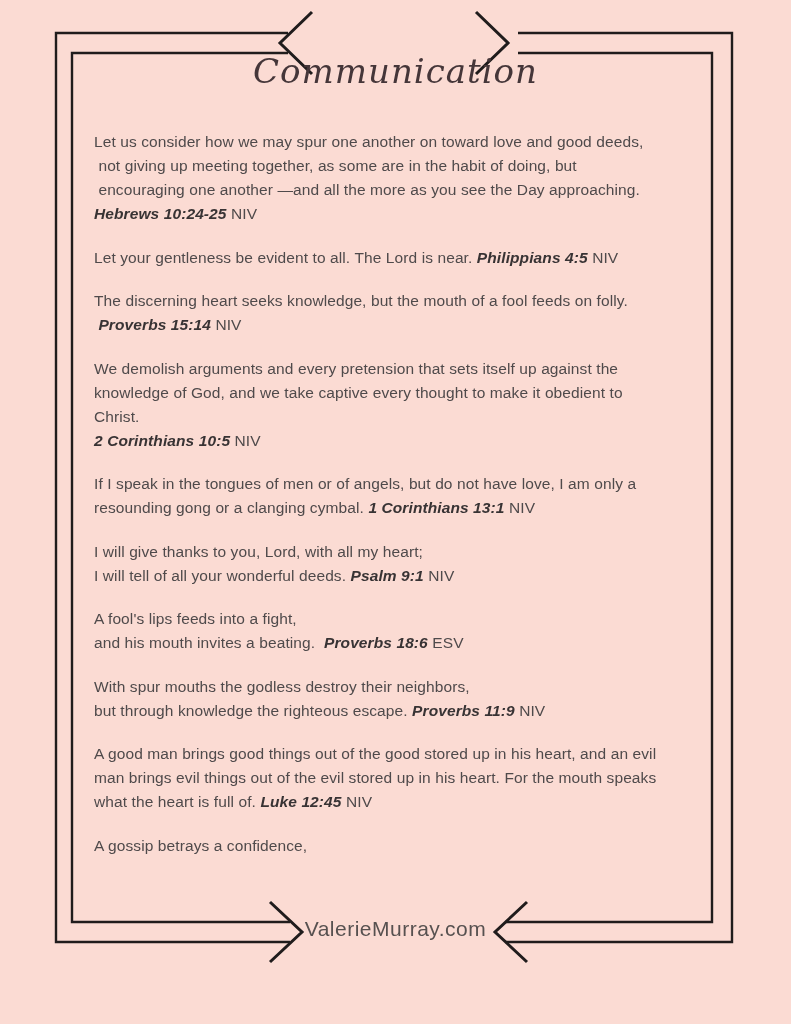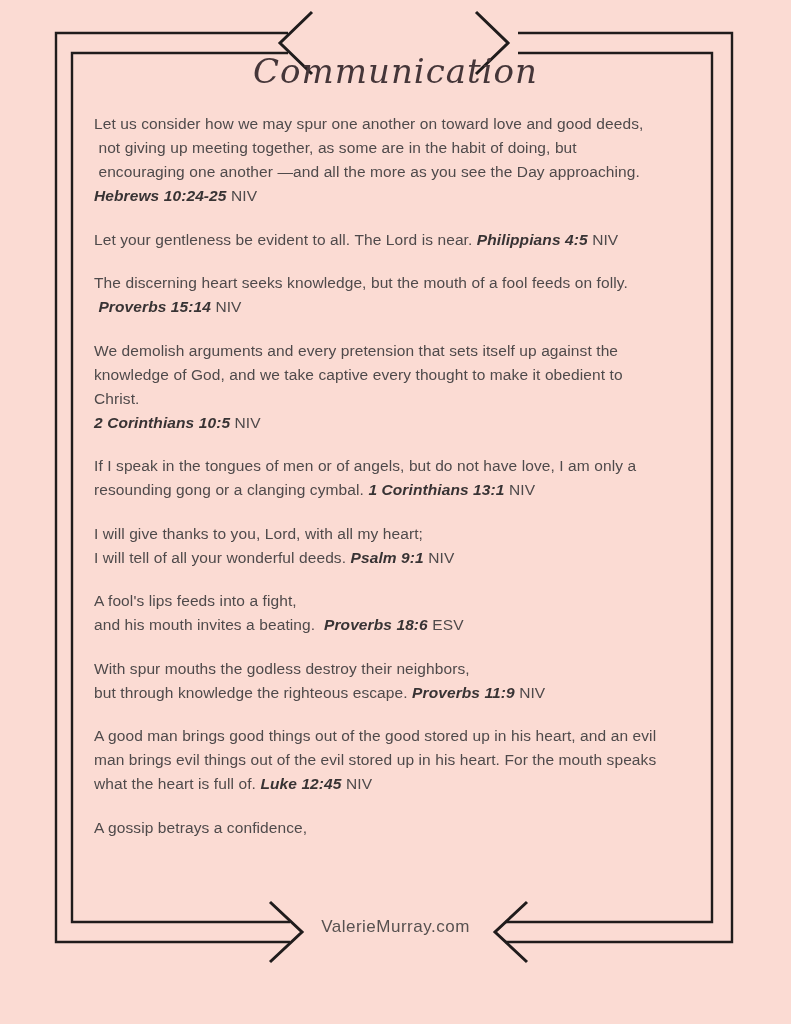--- a/index.html
+++ b/index.html
@@ -15,35 +15,35 @@
     position:absolute; top:20px; left:0; width:100%;
     text-align:center;
     font-family:"DejaVu Serif", serif;
     font-style:italic;
     font-size:34px;
     letter-spacing:1px;
     color:#453639;
     margin-top:31px;
   }
   .content {
-    position:absolute; left:94px; top:112px; width:630px;
+    position:absolute; left:94px; top:130px; width:630px;
   }
   .verse { margin-bottom:19.5px; }
   .vline {
     white-space:pre;
     font-size:15.5px;
     line-height:24px;
     color:#4f4a4b;
     letter-spacing:0.1px;
   }
   .ref { font-weight:bold; color:#383334;font-style:italic; }
   .footer-text {
     position:absolute; top:917px; left:0; width:100%;
     text-align:center;
-    font-size:17px;
+    font-size:21px;
     letter-spacing:0.5px;
     color:#575150;
   }
 </style>
 </head>
 <body>
 
 <div class="page">
 
   <svg class="frame" width="791" height="1024" viewBox="0 0 791 1024">

